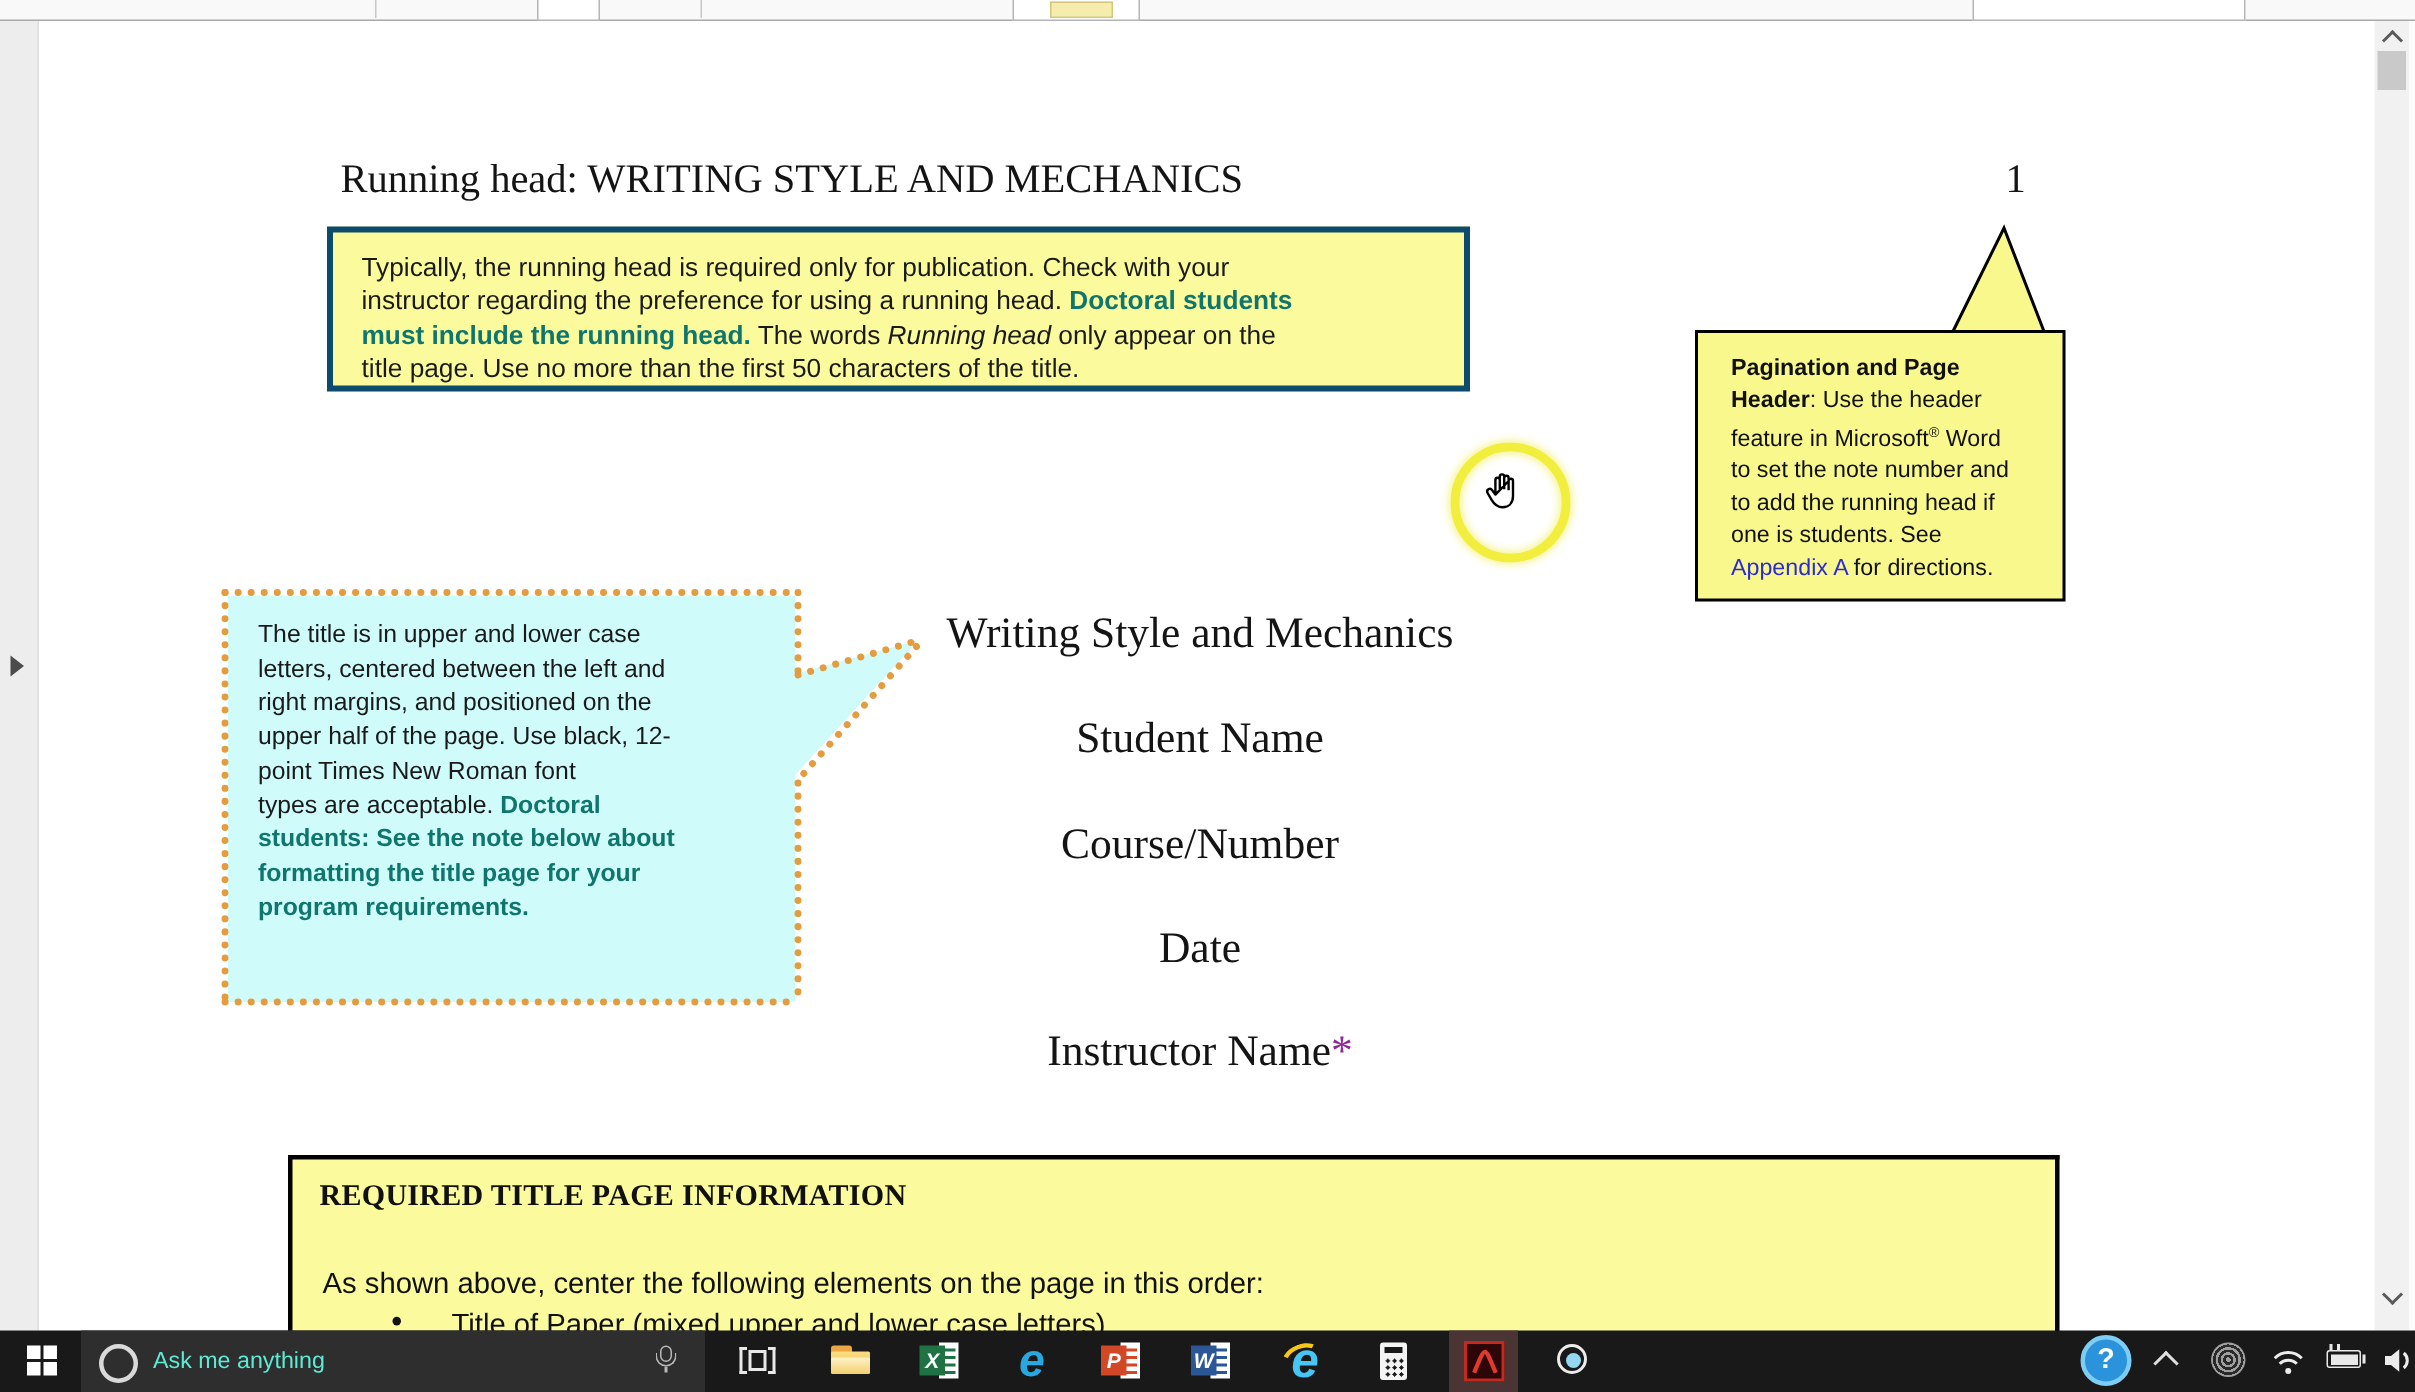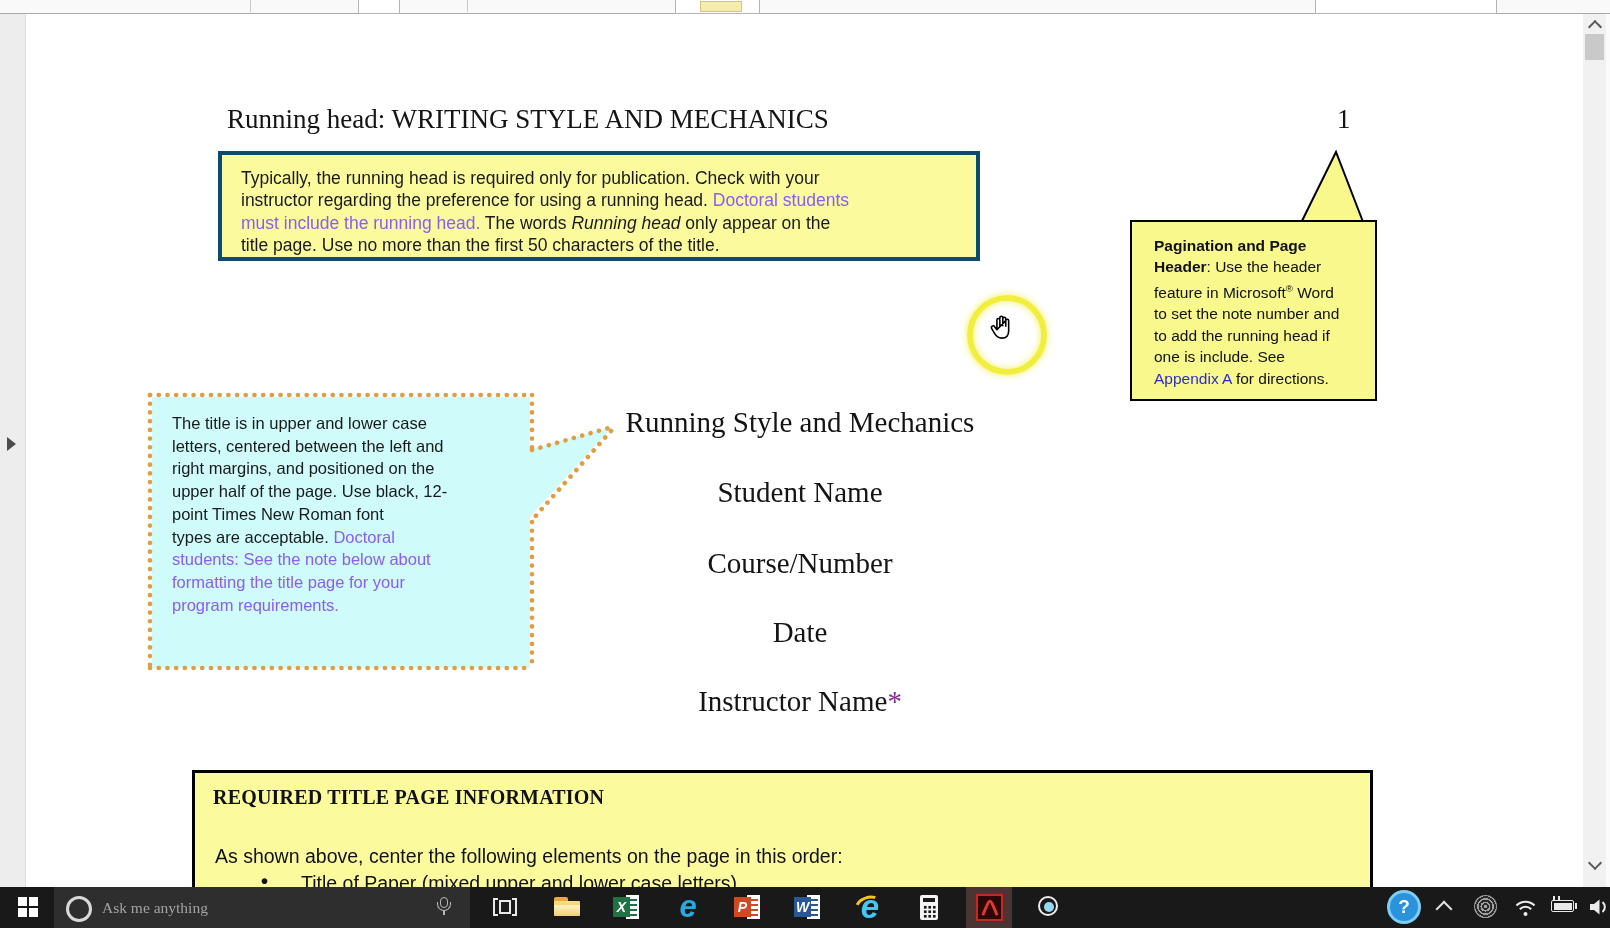--- a/index.html
+++ b/index.html
@@ -34,21 +34,21 @@
   .purple{color:#8D2A96;}
 
   
   .note{box-sizing:border-box;background:#FBFB9E;border:4px solid #0c4a6e;color:#1a1a1a;}
   .note1{left:218px;top:151px;width:762px;height:110px;padding:12px 10px 0 19px;
          font-size:17.5px;line-height:22.4px;}
   .callout-box{left:1130px;top:220px;width:247px;height:181px;background:#F8F88C;
          border:2px solid #000;box-sizing:border-box;padding:13px 8px 0 22px;
          font-size:15.5px;line-height:21.4px;color:#111;}
   .callout-tri{left:1290px;top:146px;}
-  .pb{color:#8b5cf6;font-weight:400;}
+  .pb{color:#0f766e;font-weight:700;}
   .b{font-weight:700;}
   .it{font-style:italic;}
   .sup{vertical-align:super;font-size:0.62em;}
   .lk{color:#2B2BD4;cursor:pointer;}
 
   .cyan-note-svg{left:145px;top:390px;}
   .cyan-text{left:172px;top:412px;width:360px;font-size:16.5px;line-height:22.7px;color:#1a1a1a;}
 
   .req-box{left:192px;top:770px;width:1181px;height:118px;background:#FBFB9E;
            border:3px solid #000;border-bottom:none;box-sizing:border-box;color:#111;}
@@ -62,21 +62,21 @@
     border:6px solid #F2EE3E;box-shadow:0 0 6px 1px rgba(240,238,90,.75), inset 0 0 6px 1px rgba(240,238,90,.75);}
 
   
   .taskbar{left:0;top:887px;width:1610px;height:41px;background:#191919;z-index:10;}
   .start-btn{position:absolute;left:12px;top:0;width:32px;height:41px;cursor:pointer;}
   .win-logo{position:absolute;left:6px;top:10px;width:20px;height:20px;
     display:grid;grid-template-columns:9px 9px;grid-template-rows:9px 9px;gap:2px;}
   .win-logo span{background:#fff;}
   .search-box{position:absolute;left:54px;top:0;width:416px;height:41px;background:#2e2e2e;}
   .cortana-ring{position:absolute;left:12px;top:9px;width:20px;height:20px;border:3px solid #d9d9d9;border-radius:50%;}
-  .search-text{position:absolute;left:48px;top:0;line-height:41px;font-size:15.5px;color:#a3a3a3;font-family:Liberation Serif, serif;}
+  .search-text{position:absolute;left:48px;top:0;line-height:41px;font-size:15.5px;color:#5eead4;}
   .mic{position:absolute;left:382px;top:10px;width:16px;height:21px;}
   .mic i{position:absolute;box-sizing:border-box;}
   .mic .m1{left:4px;top:0;width:8px;height:11px;border:1.5px solid #b8b8b8;border-radius:4px;}
   .mic .m2{left:1px;top:5px;width:14px;height:9px;border:1.5px solid #b8b8b8;border-top:none;border-radius:0 0 7px 7px;}
   .mic .m3{left:7px;top:14px;width:2px;height:4px;background:#b8b8b8;}
   .taskview{position:absolute;left:493px;top:10px;width:24px;height:20px;cursor:pointer;}
   .taskview i{position:absolute;box-sizing:border-box;}
   .tv-l{left:0;top:1px;width:5px;height:18px;border:2px solid #e8e8e8;border-right:none;}
   .tv-r{right:0;top:1px;width:5px;height:18px;border:2px solid #e8e8e8;border-left:none;}
   .tv-c{left:6px;top:3px;width:12px;height:14px;border:2px solid #e8e8e8;}
@@ -162,21 +162,21 @@
 
   <svg class="abs callout-tri" width="84" height="82">
     <path d="M9,81 L46,6 L75,81" fill="#F8F88C" stroke="#000" stroke-width="2"></path>
   </svg>
   <div class="abs callout-box">
       <div><span class="b">Pagination and Page</span></div>
       <div><span class="b">Header</span><span>: Use the header</span></div>
       <div><span>feature in Microsoft</span><span class="sup">®</span><span> Word</span></div>
       <div><span>to set the note number and</span></div>
       <div><span>to add the running head if</span></div>
-      <div><span>one is include. See</span></div>
+      <div><span>one is students. See</span></div>
       <div><span class="lk">Appendix A</span><span> for directions.</span></div>
     </div>
 
   <svg class="abs cyan-note-svg" width="490" height="300">
     <rect x="7" y="7" width="378" height="271" fill="#CFFBFB"></rect>
     <polygon points="382,60 467,37 382,130" fill="#CFFBFB"></polygon>
     <g stroke="#E39C3F" stroke-width="4.6" stroke-linecap="round" fill="none" stroke-dasharray="0.1 8.6">
       <path d="M5,5 H387"></path>
       <path d="M387,5 V58"></path>
       <path d="M387,132 V278"></path>
@@ -191,21 +191,21 @@
       <div><span>letters, centered between the left and</span></div>
       <div><span>right margins, and positioned on the</span></div>
       <div><span>upper half of the page. Use black, 12-</span></div>
       <div><span>point Times New Roman font</span></div>
       <div><span>types are acceptable. </span><span class="pb">Doctoral</span></div>
       <div><span class="pb">students: See the note below about</span></div>
       <div><span class="pb">formatting the title page for your</span></div>
       <div><span class="pb">program requirements.</span></div>
     </div>
 
-  <div class="abs serif title-line" style="top:406px">Running Style and Mechanics</div>
+  <div class="abs serif title-line" style="top:406px">Writing Style and Mechanics</div>
   <div class="abs serif title-line" style="top:547px">Course/Number</div>
   <div class="abs serif title-line" style="top:476px">Student Name</div>
   <div class="abs serif title-line" style="top:616px">Date</div>
   <div class="abs serif title-line" style="top:685px"><span>Instructor Name</span><span class="purple">*</span></div>
 
   <div class="abs click-ring"></div>
   <svg class="abs" style="left:986px;top:312px" width="32" height="32" viewBox="0 0 24 24">
     <path d="M8.2 13V6a1.1 1.1 0 0 1 2.2 0v4.6m0-5.4V4.3a1.1 1.1 0 0 1 2.2 0v6.3m0-5.6a1.1 1.1 0 0 1 2.2 0v6.1m0-4.6a1.1 1.1 0 0 1 2.2 0v7.5c0 3.8-2.3 5.6-5.2 5.6-2.7 0-4.1-1.3-5.5-3.7l-2-3.4c-.4-.7-.2-1.5.4-1.9.6-.4 1.4-.2 1.8.4l1.7 2.3z" fill="#fff" stroke="#000" stroke-width="1.2" stroke-linejoin="round"></path>
   </svg>
 

